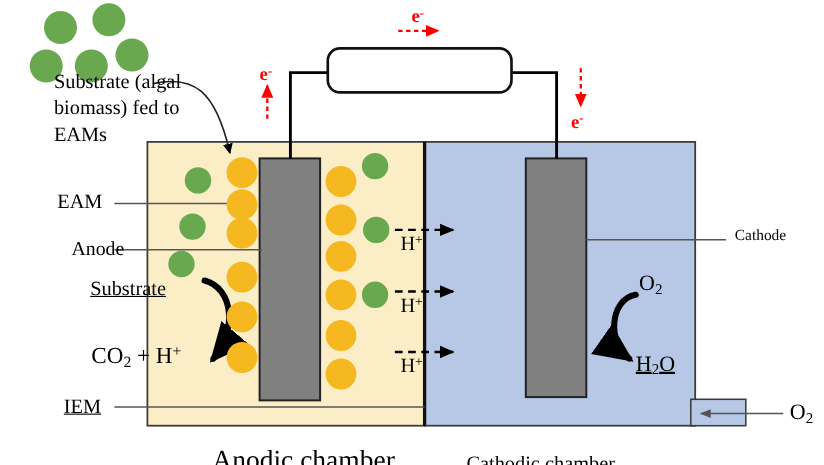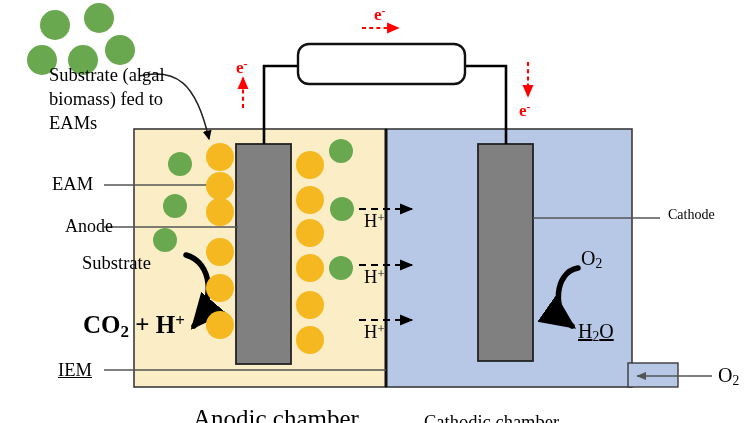--- a/index.html
+++ b/index.html
@@ -94,23 +94,23 @@
   <div class="dot" style="left:296px;top:326px;width:28px;height:28px;background:#f6b821;"></div>
 
   <div class="lbl" style="left:6px;top:63px;font-size:18.5px;line-height:24px;margin-left:43px;">Substrate (algal
 biomass) fed to
 EAMs</div>
 
   <div class="lbl" style="left:52px;top:174px;font-size:18.5px;">EAM</div>
 
   <div class="lbl" style="left:41px;top:216px;font-size:18px;margin-left:24px;">Anode</div>
 
-  <div class="lbl" style="left:82px;top:253px;font-size:18.5px;">Substrate</div>
+  <div class="lbl" style="left:82px;top:253px;font-size:18.5px;text-decoration:underline;">Substrate</div>
 
-  <div class="lbl" style="left:83px;top:311px;font-size:25px;font-weight:bold;">CO<sub>2</sub> + H<sup>+</sup></div>
+  <div class="lbl" style="left:83px;top:311px;font-size:21px;">CO<sub>2</sub> + H<sup>+</sup></div>
 
   <div class="lbl" style="left:58px;top:360px;font-size:18.5px;text-decoration:underline;">IEM</div>
 
   <div class="lbl" style="left:668px;top:207px;font-size:14px;">Cathode</div>
 
 
   <div class="lbl" style="left:193px;top:405px;font-size:25px;">Anodic chamber</div>
 
   <div class="lbl" style="left:424px;top:395px;font-size:18.5px;margin-top:17px;">Cathodic chamber</div>
 

